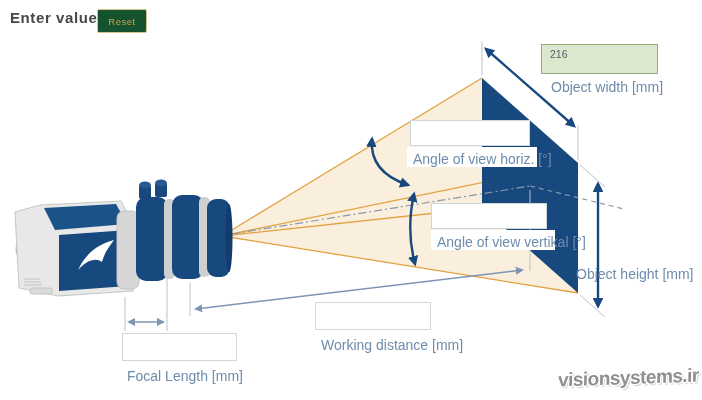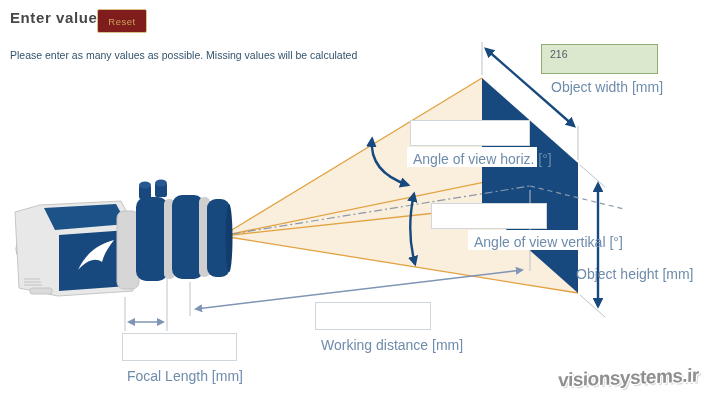--- a/index.html
+++ b/index.html
@@ -1,60 +1,59 @@
 <!DOCTYPE html>
 <html><head>
 <meta charset="utf-8">
 <style>
   html,body{margin:0;padding:0;background:#fff;}
   .page{position:relative;width:702px;height:400px;background:#fff;overflow:hidden;
         font-family:"Liberation Sans",sans-serif;}
   
   .title{position:absolute;left:10px;top:9px;font-size:15px;font-weight:bold;
          color:#474747;letter-spacing:.6px;}
-  .reset-btn{position:absolute;left:97px;top:9px;width:50px;height:24px;background:#7f1d1d;
+  .reset-btn{position:absolute;left:97px;top:9px;width:50px;height:24px;background:#14532d;
          border:1px solid #dcc08a;border-radius:2px;color:#cfa45a;font-size:9.5px;
          letter-spacing:.5px;font-family:"Liberation Sans",sans-serif;cursor:pointer;}
   .intro1{position:absolute;left:10px;top:49px;font-size:10.5px;color:#33536d;}
   .intro2{position:absolute;left:10px;top:65px;font-size:10.5px;color:#e0a23e;}
   
   .diagram{position:absolute;left:0;top:0;width:702px;height:400px;}
   
   .fld{position:absolute;box-sizing:border-box;border:1px solid #cfd6dc;background:#fff;
        font-family:"Liberation Sans",sans-serif;font-size:10.5px;color:#5d7d9b;
        padding:0 0 10px 8px;outline:none;}
   .fld.green{background:#dbe8cd;border:1px solid #8fac73;color:#4f5d6a;}
   .lbl{position:absolute;font-size:14px;color:#6e8cab;white-space:nowrap;}
   .lbl.strip{background:#fff;padding:4px 6px 0 6px;}
   .f-objwidth{left:541px;top:44px;width:117px;height:30px;}
   .l-objwidth{left:551px;top:79px;}
   .f-anglh{left:410px;top:120px;width:120px;height:26px;}
   .l-anglh{left:407px;top:147px;width:118px;}
   .f-anglv{left:431px;top:203px;width:116px;height:26px;}
-  .l-anglv{left:431px;top:230px;width:112px;margin-left:37px;}
+  .l-anglv{left:431px;top:230px;width:112px;}
   .f-objheight{left:570px;top:232px;width:118px;height:28px;}
   .l-objheight{left:576px;top:266px;}
   .f-wd{left:315px;top:302px;width:116px;height:28px;}
   .l-wd{left:321px;top:337px;}
   .f-focal{left:122px;top:333px;width:115px;height:28px;}
   .l-focal{left:127px;top:368px;}
   
   .watermark{position:absolute;right:3px;bottom:11px;font-size:19px;font-weight:bold;
        color:#8f8f8f;letter-spacing:-.5px;transform:rotate(-2deg) skewX(-3deg);
        text-shadow:1px 1px 0 #fff,-1px -1px 0 #fff,1px -1px 0 #fff,-1px 1px 0 #fff,
                    2px 2px 1px rgba(0,0,0,.18);}
 </style>
 </head>
 <body>
 
 <div class="page">
 
   <div class="title">Enter values</div>
   <button class="reset-btn">Reset</button>
-  <div class="intro1">Please enter as many values as possible. Missing values will be calculated</div>
 
   <svg class="diagram" viewBox="0 0 702 400" xmlns="http://www.w3.org/2000/svg">
     <defs>
       <marker id="mnavy" viewBox="0 0 10 10" refX="7.5" refY="5" markerWidth="4.4" markerHeight="4.4" orient="auto-start-reverse">
         <path d="M0,0 L10,5 L0,10 z" fill="#17497f"></path>
       </marker>
       <marker id="mblue" viewBox="0 0 10 10" refX="7.5" refY="5" markerWidth="5.5" markerHeight="5.5" orient="auto-start-reverse">
         <path d="M0,0 L10,5 L0,10 z" fill="#7e95b4"></path>
       </marker>
     </defs>

